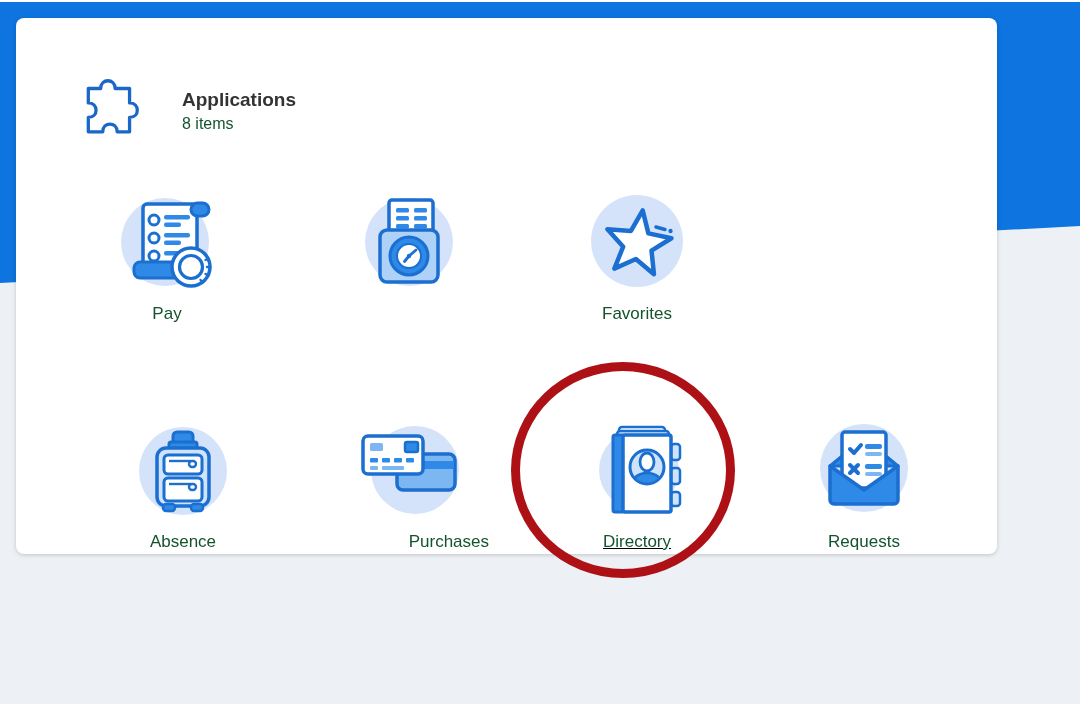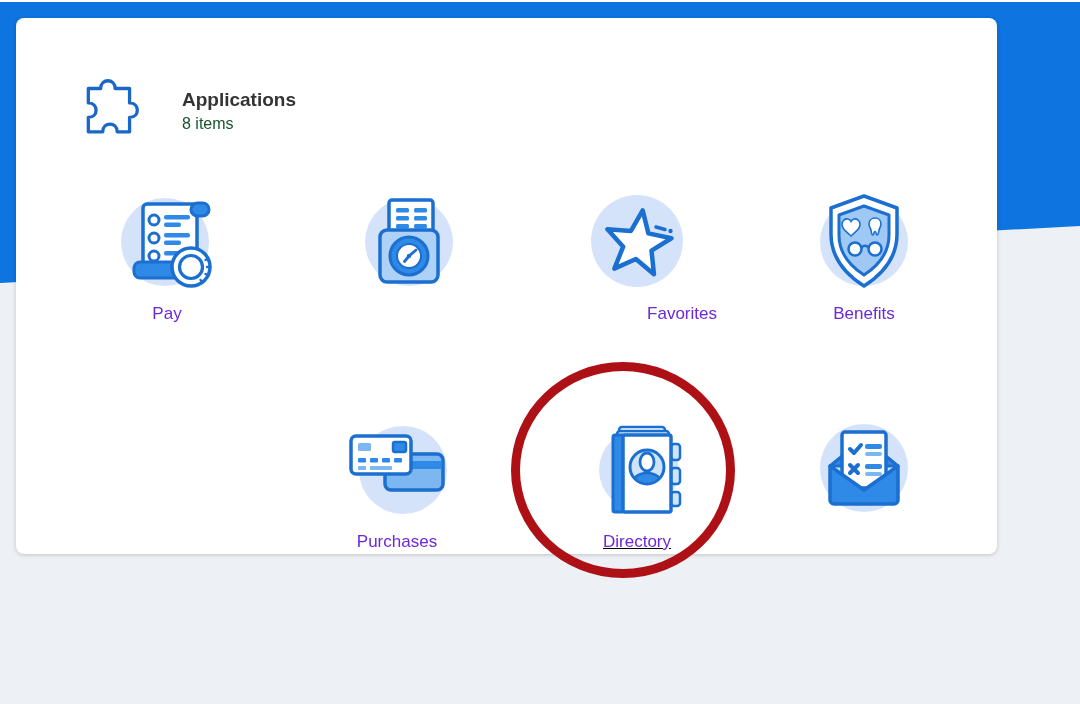--- a/index.html
+++ b/index.html
@@ -23,21 +23,21 @@
     position:absolute;left:166px;top:70px;font-size:19px;font-weight:700;color:#333333;line-height:24px;
   }
   .card-subtitle{
     position:absolute;left:166px;top:96px;font-size:16px;color:#14532d;line-height:20px;
   }
   .app-cell{
     position:absolute;width:160px;height:150px;text-align:center;cursor:pointer;
   }
   .app-cell svg{display:block;margin:0 auto;}
   .app-label{
-    margin-top:4px;font-size:17px;color:#6d28d9;line-height:20px;
+    margin-top:4px;font-size:17px;color:#14532d;line-height:20px;
   }
   .annotation-circle{
     position:absolute;left:511px;top:362px;width:206px;height:198px;
     border:9px solid #ad1116;border-radius:50%;z-index:5;pointer-events:none;
   }
 </style>
 </head>
 <body>
 
 <div class="top-sliver"></div>
@@ -96,48 +96,52 @@
       <circle cx="60" cy="76" r="19" fill="#2e8ae6" stroke="#1b6fd0" stroke-width="3"></circle>
       <circle cx="60" cy="76" r="12" fill="#ffffff" stroke="#1b6fd0" stroke-width="2"></circle>
       <g stroke="#1b6fd0" stroke-width="2.8" stroke-linecap="round">
         <line x1="60" y1="76" x2="67" y2="70"></line>
         <line x1="60" y1="76" x2="55.5" y2="81.5"></line>
       </g>
       <circle cx="60" cy="76" r="2.2" fill="#1b6fd0"></circle>
     </svg>
   </div>
 
-  <div class="app-cell" style="left:541px;top:162px;text-align:right;">
+  <div class="app-cell" style="left:541px;top:162px;">
     <svg width="120" height="120" viewBox="0 0 120 120">
       <circle cx="60" cy="61" r="46" fill="#d5e3fa"></circle>
       <g transform="rotate(8 60 64)">
         <path d="M61 30 L69.8 51.9 L93.3 53.5 L75.3 68.6 L81 91.5 L61 79 L41 91.5 L46.7 68.6 L28.7 53.5 L52.2 51.9 Z" fill="#ffffff" stroke="#1b6fd0" stroke-width="4.5" stroke-linejoin="round"></path>
       </g>
       <line x1="79" y1="47" x2="88" y2="49.5" stroke="#1b6fd0" stroke-width="3.5" stroke-linecap="round"></line>
       <circle cx="93.5" cy="51" r="2.2" fill="#1b6fd0"></circle>
     </svg>
     <div class="app-label">Favorites</div>
   </div>
 
-  <div class="app-cell" style="left:768px;top:162px;">
-    <svg width="120" height="120" viewBox="0 0 120 120">
-      <circle cx="60" cy="62" r="44" fill="#d5e3fa"></circle>
-      <path d="M60 16 L93 28 V54 C93 78 79 94 60 106 C41 94 27 78 27 54 V28 Z" fill="#ffffff" stroke="#1b6fd0" stroke-width="3.5" stroke-linejoin="round"></path>
-      <path d="M60 26 L85 35 V55 C85 73 74 86 60 95 C46 86 35 73 35 55 V35 Z" fill="#9fc8f4" stroke="#1b6fd0" stroke-width="3" stroke-linejoin="round"></path>
-      <path d="M47 56 C43 52 38 49.5 38 44.5 C38 40.5 41 38.5 44 39 C45.5 39.3 46.5 40.5 47 41.5 C47.5 40.5 48.5 39.3 50 39 C53 38.5 56 40.5 56 44.5 C56 49.5 51 52 47 56 Z" fill="#ffffff" stroke="#1b6fd0" stroke-width="1.6"></path>
-      <path d="M65 44 c0 -4 3 -6 6 -6 c3 0 6 2 6 6 c0 2 -0.8 3.5 -1.6 5 c-0.8 1.5 -0.7 6 -2.2 6 c-1.3 0 -0.8 -3.5 -2.2 -3.5 c-1.4 0 -0.9 3.5 -2.2 3.5 c-1.5 0 -1.4 -4.5 -2.2 -6 c-0.8 -1.5 -1.6 -3 -1.6 -5 Z" fill="#ffffff" stroke="#1b6fd0" stroke-width="1.6"></path>
-      <circle cx="51" cy="69" r="6.5" fill="#ffffff" stroke="#1b6fd0" stroke-width="2.5"></circle>
-      <circle cx="71" cy="69" r="6.5" fill="#ffffff" stroke="#1b6fd0" stroke-width="2.5"></circle>
-      <path d="M57.5 67.5 q3.5 -3.5 7 0" fill="none" stroke="#1b6fd0" stroke-width="2.5"></path>
-    </svg>
-    <div class="app-label">Benefits</div>
-  </div>
-
-
-  <div class="app-cell" style="left:301px;top:390px;">
+
+  <div class="app-cell" style="left:87px;top:390px;">
+    <svg width="120" height="120" viewBox="0 0 120 120">
+      <circle cx="60" cy="63" r="44" fill="#d5e3fa"></circle>
+      <rect x="50" y="24" width="20" height="14" rx="4" fill="#2e8ae6" stroke="#1b6fd0" stroke-width="3"></rect>
+      <rect x="46" y="34" width="28" height="8" rx="2" fill="#2e8ae6" stroke="#1b6fd0" stroke-width="3"></rect>
+      <rect x="34" y="40" width="52" height="58" rx="9" fill="#cfe3fb" stroke="#1b6fd0" stroke-width="3.5"></rect>
+      <rect x="41" y="47" width="38" height="19" rx="4" fill="#ffffff" stroke="#1b6fd0" stroke-width="3"></rect>
+      <line x1="46" y1="53" x2="68" y2="53" stroke="#1b6fd0" stroke-width="2.4"></line>
+      <rect x="66" y="53" width="7" height="6" rx="3" fill="none" stroke="#1b6fd0" stroke-width="2.4"></rect>
+      <rect x="41" y="70" width="38" height="23" rx="4" fill="#ffffff" stroke="#1b6fd0" stroke-width="3"></rect>
+      <line x1="46" y1="76" x2="68" y2="76" stroke="#1b6fd0" stroke-width="2.4"></line>
+      <rect x="66" y="76" width="7" height="6" rx="3" fill="none" stroke="#1b6fd0" stroke-width="2.4"></rect>
+      <rect x="40" y="96" width="12" height="7" rx="3" fill="#2e8ae6" stroke="#1b6fd0" stroke-width="2.4"></rect>
+      <rect x="68" y="96" width="12" height="7" rx="3" fill="#2e8ae6" stroke="#1b6fd0" stroke-width="2.4"></rect>
+    </svg>
+    <div class="app-label">Absence</div>
+  </div>
+
+  <div class="app-cell" style="left:313px;top:390px;text-align:right;">
     <svg width="120" height="120" viewBox="0 0 120 120">
       <circle cx="66" cy="62" r="44" fill="#d5e3fa"></circle>
       <rect x="48" y="46" width="58" height="36" rx="6" fill="#7db7f2" stroke="#1b6fd0" stroke-width="3.5"></rect>
       <rect x="49.5" y="53" width="55" height="8" fill="#2e8ae6"></rect>
       <rect x="14" y="28" width="60" height="38" rx="5" fill="#ffffff" stroke="#1b6fd0" stroke-width="3.5"></rect>
       <rect x="21" y="35" width="13" height="8" rx="1.5" fill="#7db7f2"></rect>
       <rect x="56" y="34" width="13" height="10" rx="2" fill="#2e8ae6" stroke="#1b6fd0" stroke-width="2.5"></rect>
       <g fill="#2e8ae6">
         <rect x="21" y="50" width="8" height="4.5" rx="1"></rect>
         <rect x="33" y="50" width="8" height="4.5" rx="1"></rect>
@@ -181,17 +185,18 @@
       <path d="M26 58 L60 30 L94 58 Z" fill="#2e8ae6" stroke="#1b6fd0" stroke-width="3" stroke-linejoin="round"></path>
       <rect x="38" y="24" width="44" height="56" rx="3" fill="#ffffff" stroke="#1b6fd0" stroke-width="3.5"></rect>
       <path d="M46 41 l4 4 l7 -8" fill="none" stroke="#1b6fd0" stroke-width="4" stroke-linecap="round" stroke-linejoin="round"></path>
       <rect x="61" y="36" width="17" height="5" rx="2" fill="#2e8ae6"></rect>
       <rect x="61" y="44" width="17" height="4" rx="2" fill="#7db7f2"></rect>
       <path d="M46 57 l8 8 M54 57 l-8 8" stroke="#1b6fd0" stroke-width="4" stroke-linecap="round"></path>
       <rect x="61" y="56" width="17" height="5" rx="2" fill="#2e8ae6"></rect>
       <rect x="61" y="64" width="17" height="4" rx="2" fill="#7db7f2"></rect>
       <path d="M26 58 V92 a4 4 0 0 0 4 4 H90 a4 4 0 0 0 4 -4 V58 L60 82 Z" fill="#2e8ae6" stroke="#1b6fd0" stroke-width="3.5" stroke-linejoin="round"></path>
     </svg>
+    <div class="app-label">Requests</div>
   </div>
 
 </div>
 
 <div class="annotation-circle"></div>
 
 </body></html>

